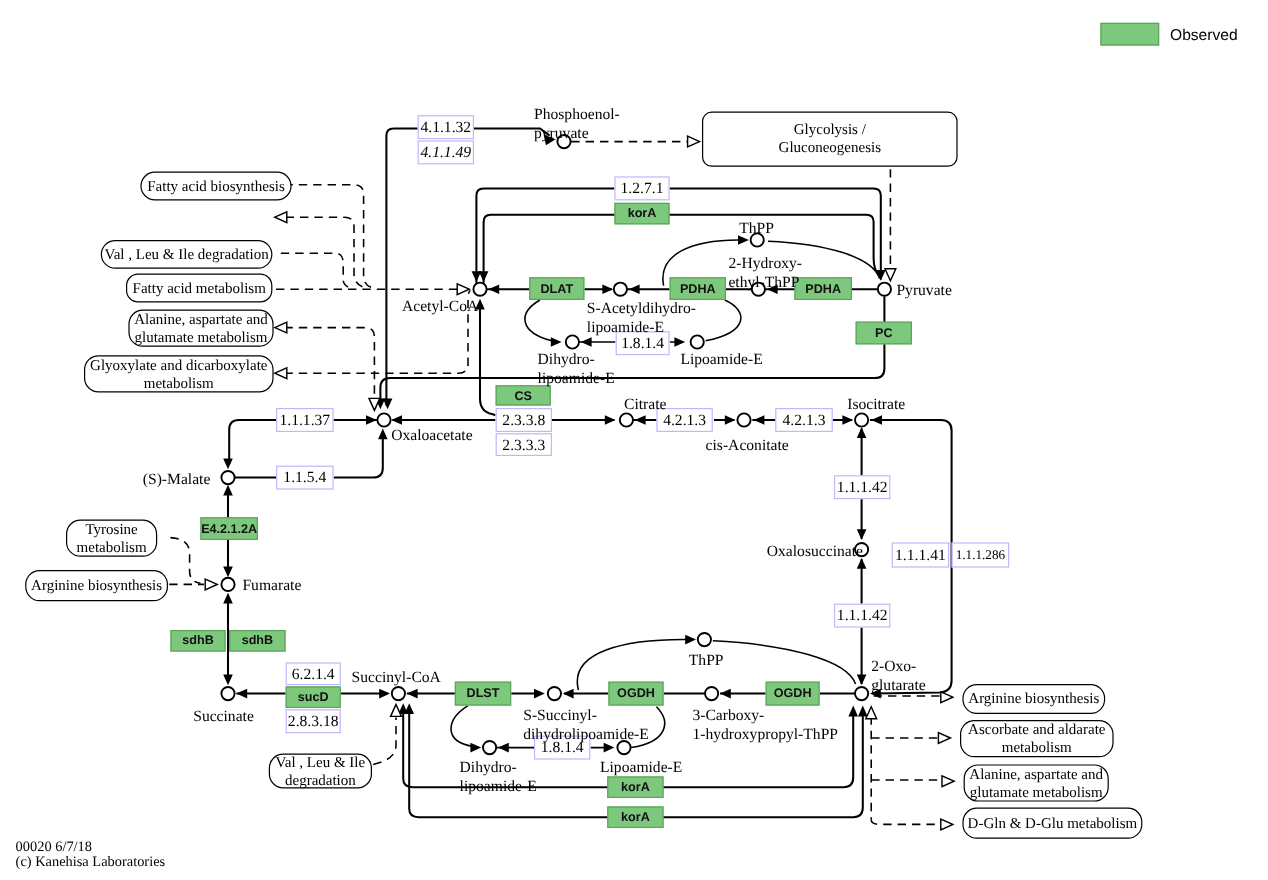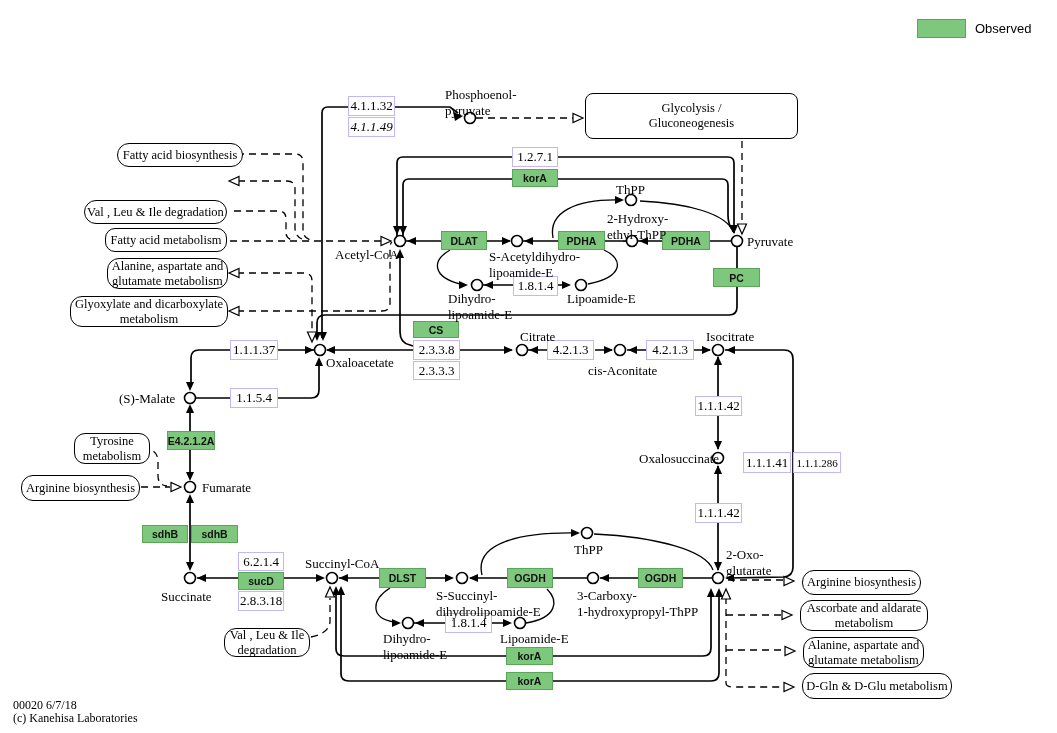--- a/index.html
+++ b/index.html
@@ -204,21 +204,21 @@
 
 <div class="pw" style="left:585px;top:93px;width:213px;height:46px;border-radius:8px;">Glycolysis /
 Gluconeogenesis</div>
 <div class="pw" style="left:100px;top:143px;width:126px;height:24px;margin-left:17px;">Fatty acid biosynthesis</div>
 <div class="pw" style="left:84px;top:200px;width:143px;height:24px;">Val , Leu &amp; Ile degradation</div>
 <div class="pw" style="left:105px;top:228px;width:122px;height:24px;border-radius:10px;">Fatty acid metabolism</div>
 <div class="pw" style="left:107px;top:258px;width:121px;height:31px;">Alanine, aspartate and
 glutamate metabolism</div>
 <div class="pw" style="left:70px;top:296px;width:158px;height:31px;">Glyoxylate and dicarboxylate
 metabolism</div>
-<div class="pw" style="left:74px;top:433px;width:76px;height:31px;border-radius:11px;">Tyrosine
+<div class="pw" style="left:55px;top:433px;width:76px;height:31px;">Tyrosine
 metabolism</div>
 <div class="pw" style="left:21px;top:475px;width:119px;height:26px;">Arginine biosynthesis</div>
 <div class="pw" style="left:224px;top:628px;width:86px;height:29px;">Val , Leu &amp; Ile
 degradation</div>
 <div class="pw" style="left:802px;top:570px;width:119px;height:25px;">Arginine biosynthesis</div>
 <div class="pw" style="left:800px;top:600px;width:128px;height:31px;">Ascorbate and aldarate
 metabolism</div>
 <div class="pw" style="left:803px;top:637px;width:121px;height:31px;">Alanine, aspartate and
 glutamate metabolism</div>
 <div class="pw" style="left:802px;top:673px;width:150px;height:26px;">D-Gln &amp; D-Glu metabolism</div>
@@ -272,21 +272,21 @@
 <div class="cpd" style="left:326px;top:355px;">Oxaloacetate</div>
 <div class="cpd" style="left:520px;top:329px;">Citrate</div>
 <div class="cpd" style="left:588px;top:363px;">cis-Aconitate</div>
 <div class="cpd" style="left:706px;top:329px;">Isocitrate</div>
 <div class="cpd" style="left:639px;top:451px;">Oxalosuccinate</div>
 <div class="cpd" style="left:726px;top:547px;">2-Oxo-
 glutarate</div>
 <div class="cpd" style="left:119px;top:391px;">(S)-Malate</div>
 <div class="cpd" style="left:202px;top:480px;">Fumarate</div>
 <div class="cpd" style="left:161px;top:589px;">Succinate</div>
-<div class="cpd" style="left:305px;top:556px;">Succinyl-CoA</div>
+<div class="cpd" style="left:293px;top:556px;">Succinyl-CoA</div>
 <div class="cpd" style="left:436px;top:588px;">S-Succinyl-
 dihydrolipoamide-E</div>
 <div class="cpd" style="left:577px;top:588px;">3-Carboxy-
 1-hydroxypropyl-ThPP</div>
 <div class="cpd" style="left:574px;top:542px;">ThPP</div>
 <div class="cpd" style="left:383px;top:631px;">Dihydro-
 lipoamide-E</div>
 <div class="cpd" style="left:500px;top:631px;">Lipoamide-E</div>
 
 <div class="footer"><span>00020 6/7/18</span>

